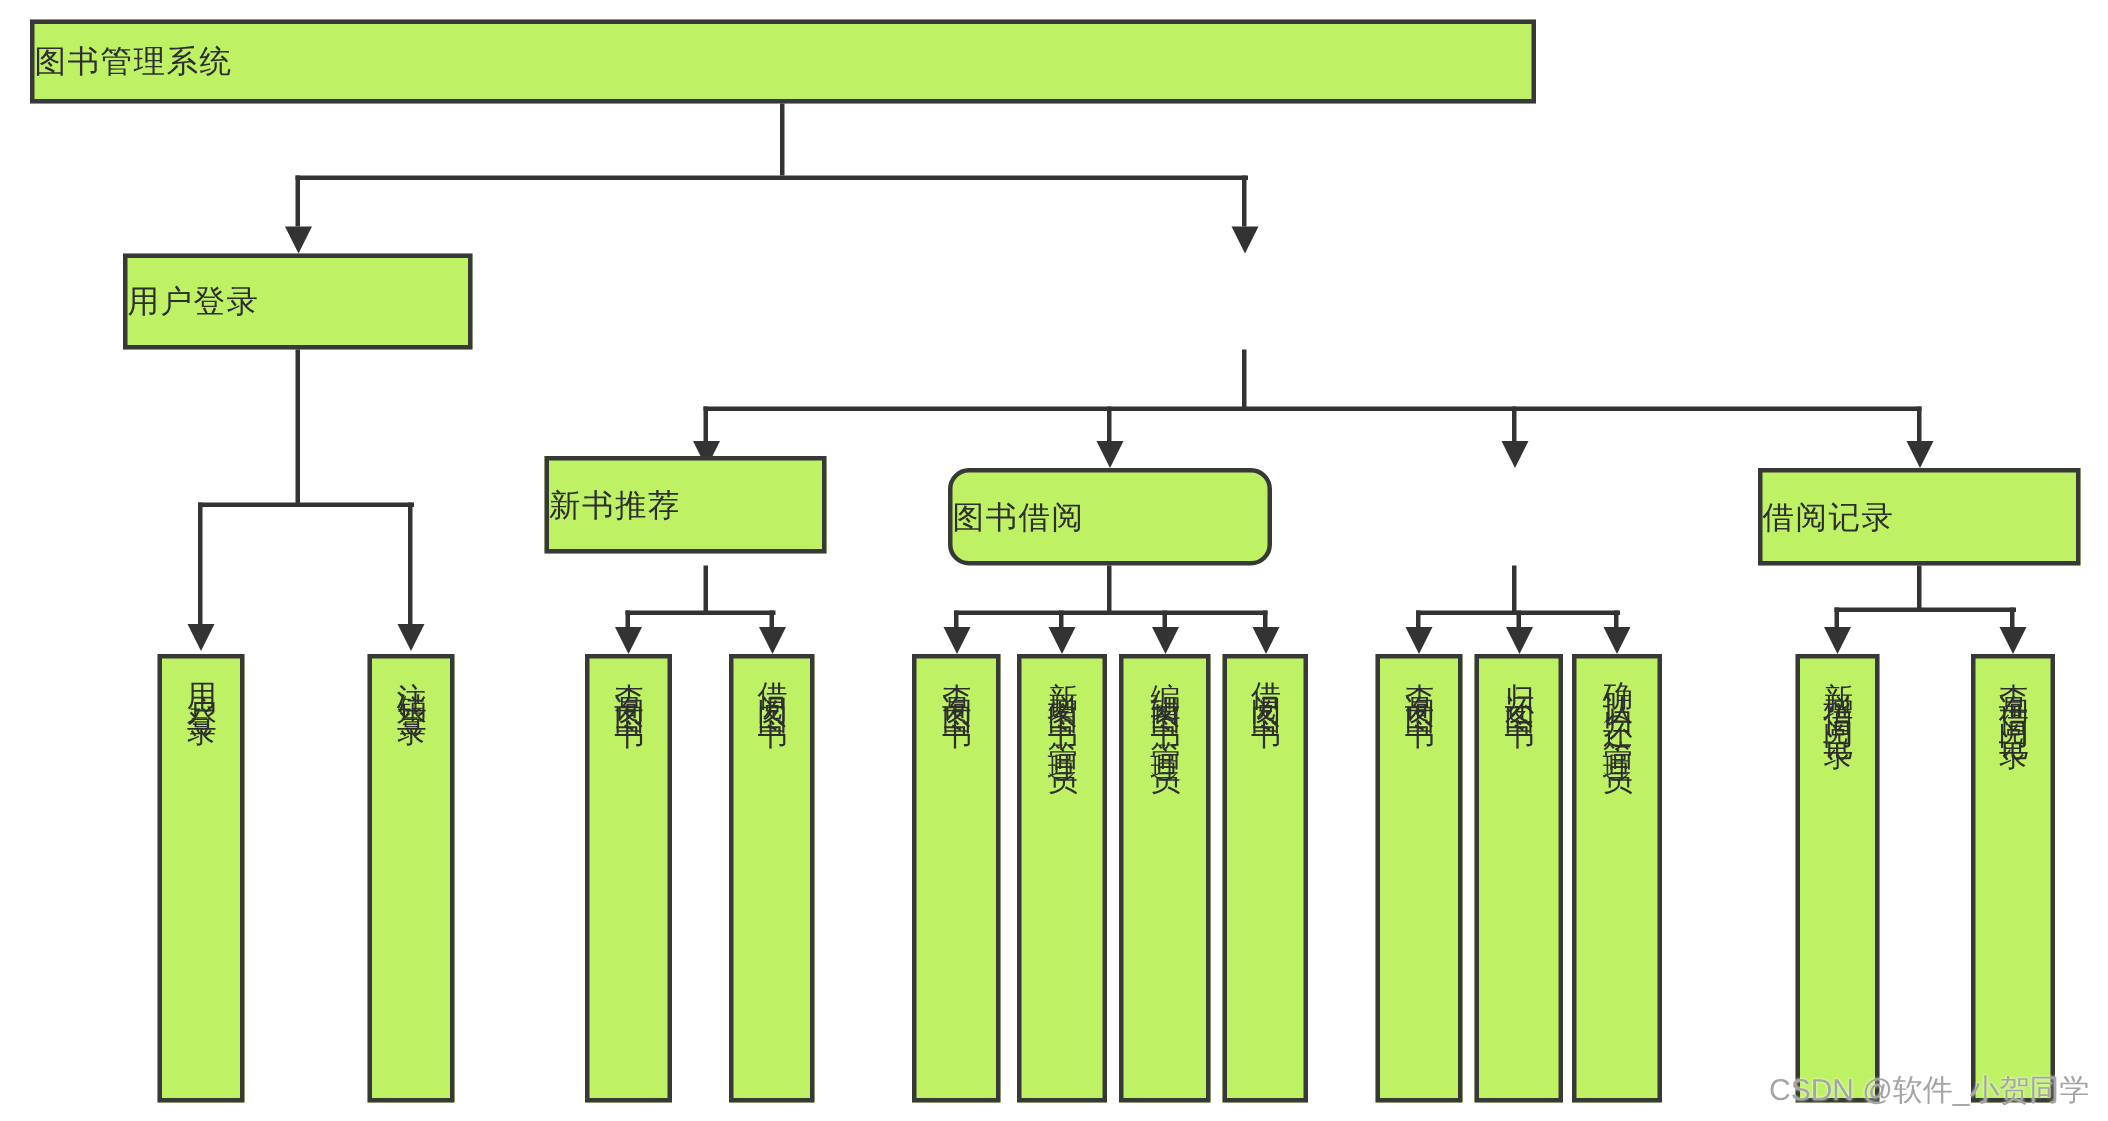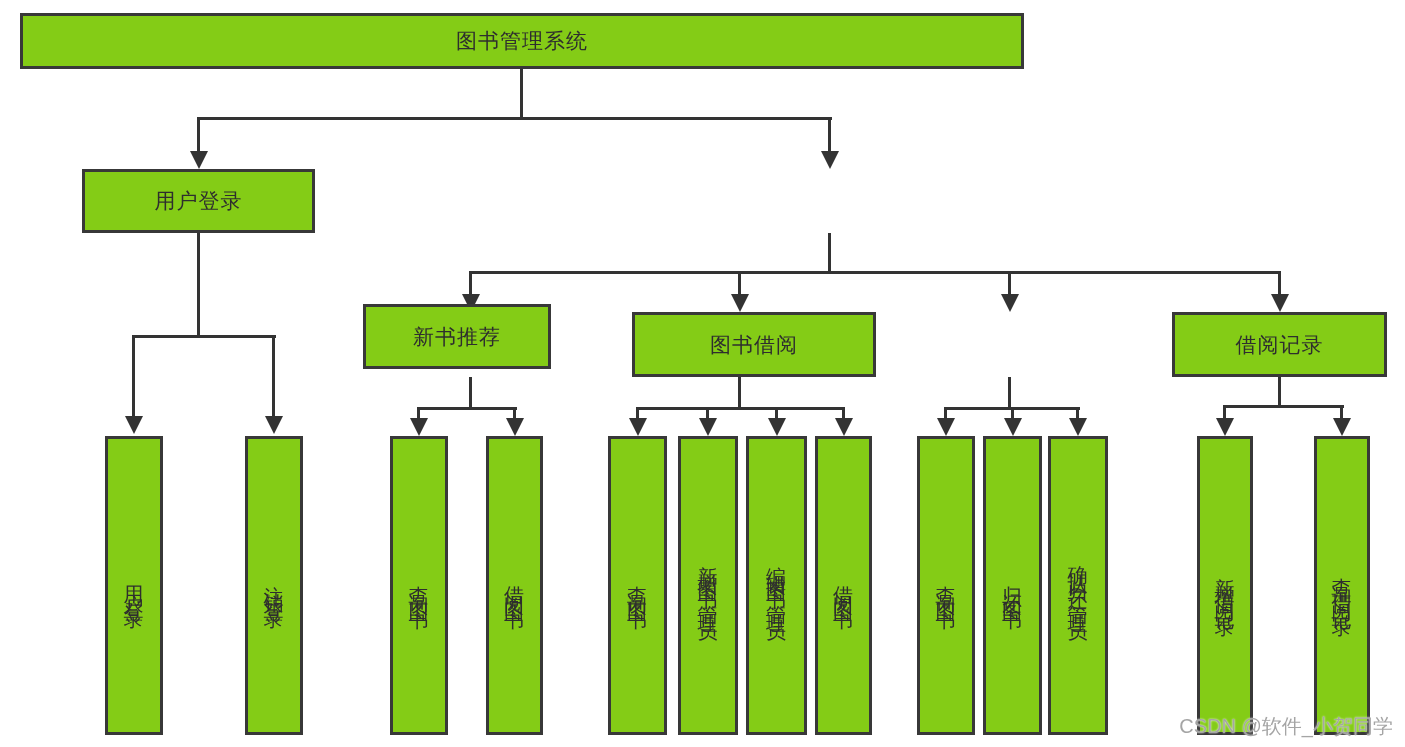--- a/index.html
+++ b/index.html
@@ -15,24 +15,23 @@
     position: relative;
     width: 1405px;
     height: 747px;
     background: var(--background);
     overflow: hidden;
   }
   .box {
     position: absolute;
     box-sizing: border-box;
     border: 3px solid var(--border);
-    background: #84cc16;
+    background: #bef264;
     display: flex;
     align-items: center;
-    justify-content: center;
     color: var(--text);
     font-size: 21px;
     letter-spacing: 1px;
   }
   .leaf {
     writing-mode: vertical-rl;
     font-size: 20px;
     letter-spacing: 8px;
     line-height: 1;
   }
@@ -86,21 +85,21 @@
   <div class="vl" style="left:828px; top:233px; height:40px;"></div>
   <div class="hl" style="left:469px; top:271px; width:812px;"></div>
   <div class="ar" style="left:469px; top:271px; height:23px;"></div>
   <div class="ar" style="left:738px; top:271px; height:23px;"></div>
   <div class="ar" style="left:1008px; top:271px; height:23px;"></div>
   <div class="ar" style="left:1278px; top:271px; height:23px;"></div>
 
   <div class="box" style="left:363px; top:304px; width:188px; height:65px;">
     <span>新书推荐</span>
   </div>
-  <div class="box" style="left:632px; top:312px; width:244px; height:65px;">
+  <div class="box" style="left:632px; top:312px; width:216px; height:65px;border-radius:14px;">
     <span>图书借阅</span>
   </div>
   <div class="box" style="left:1172px; top:312px; width:215px; height:65px;">
     <span>借阅记录</span>
   </div>
 
   <div class="vl" style="left:469px; top:377px; height:32px;"></div>
   <div class="hl" style="left:417px; top:407px; width:100px;"></div>
   <div class="ar" style="left:417px; top:407px; height:11px;"></div>
   <div class="ar" style="left:513px; top:407px; height:11px;"></div>

